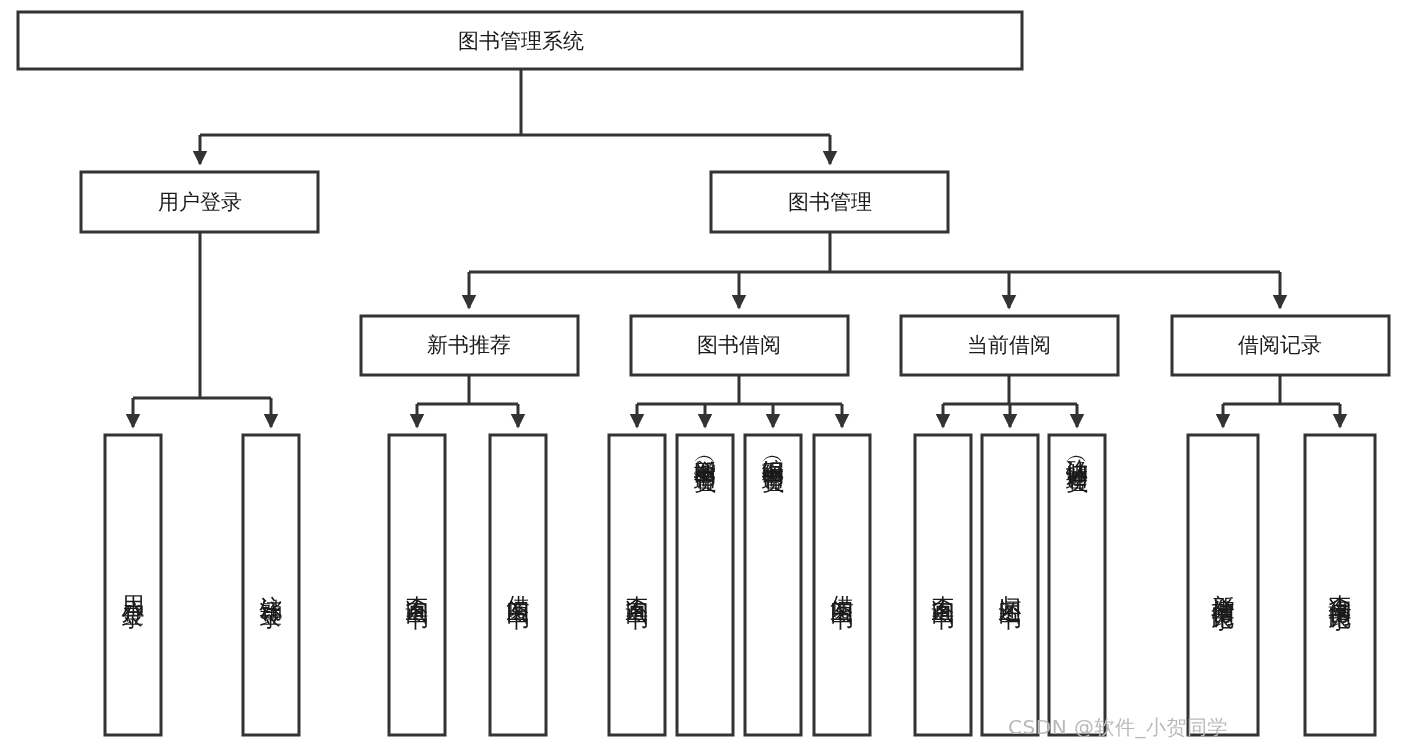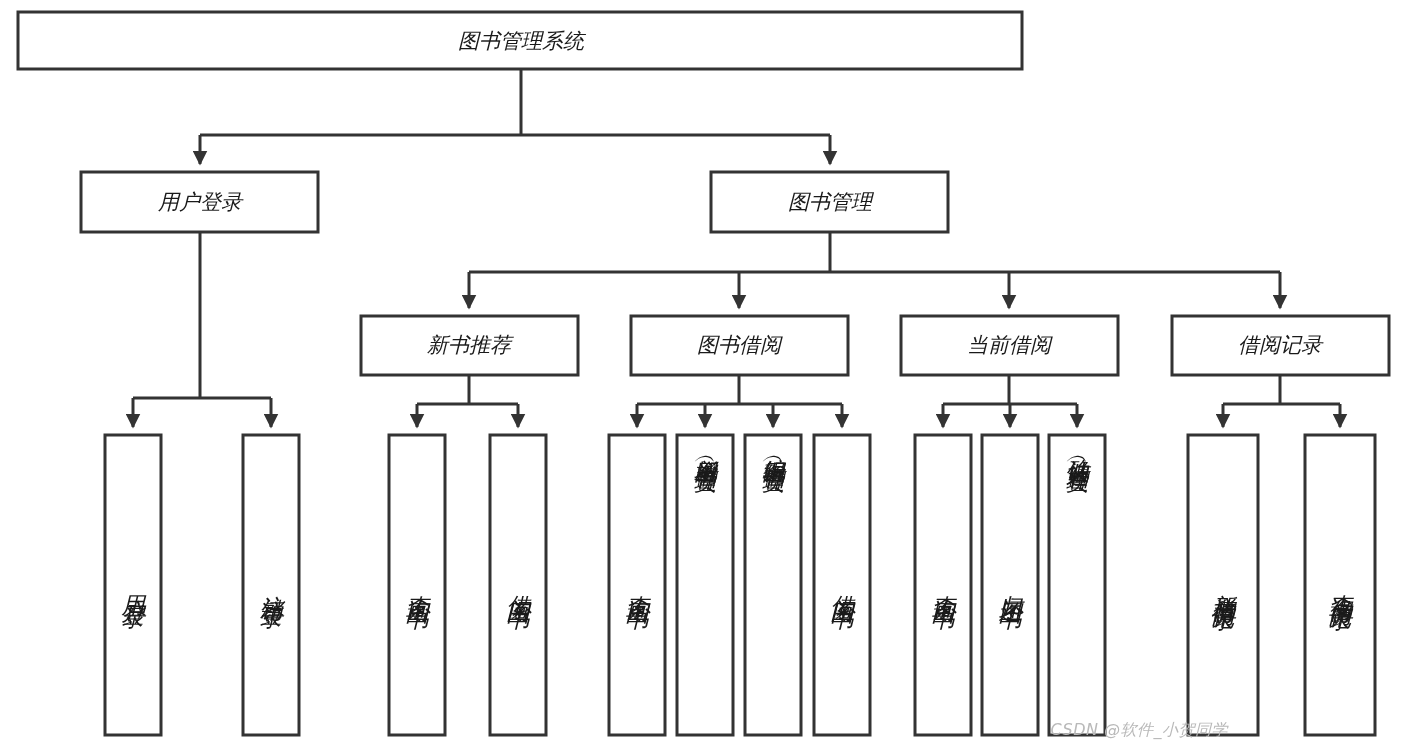--- a/index.html
+++ b/index.html
@@ -10,21 +10,20 @@
   body {
     width: 1405px;
     height: 747px;
     font-family: "DejaVu Sans", "Liberation Sans", sans-serif;
     overflow: hidden;
   }
   #diagram-root {
     position: relative;
     width: 1236px;
     height: 747px;
-    font-style: italic;
   }
   svg#flowchart {
     position: absolute;
     top: 0;
     left: 0;
     width: 1405px;
     height: 747px;
     display: block;
   }
   .node-box {
@@ -42,21 +41,21 @@
     font-size: 21px;
     fill: #1a1a1a;
     text-anchor: middle;
     dominant-baseline: middle;
   }
   .watermark {
     position: absolute;
     right: 8px;
     bottom: 6px;
     font-family: "DejaVu Sans", "Liberation Sans", sans-serif;
-    font-size: 16px;
+    font-size: 20px;
     color: #b9b9b9;
     white-space: nowrap;
     letter-spacing: 0.5px;
   }
 </style>
 </head>
 <body>
 
 <div id="diagram-root">
 

